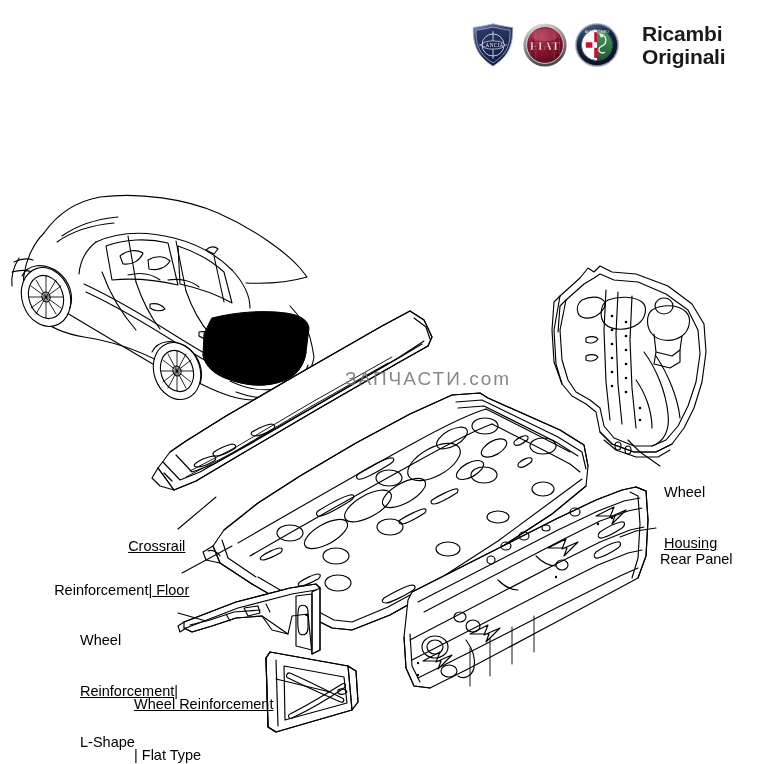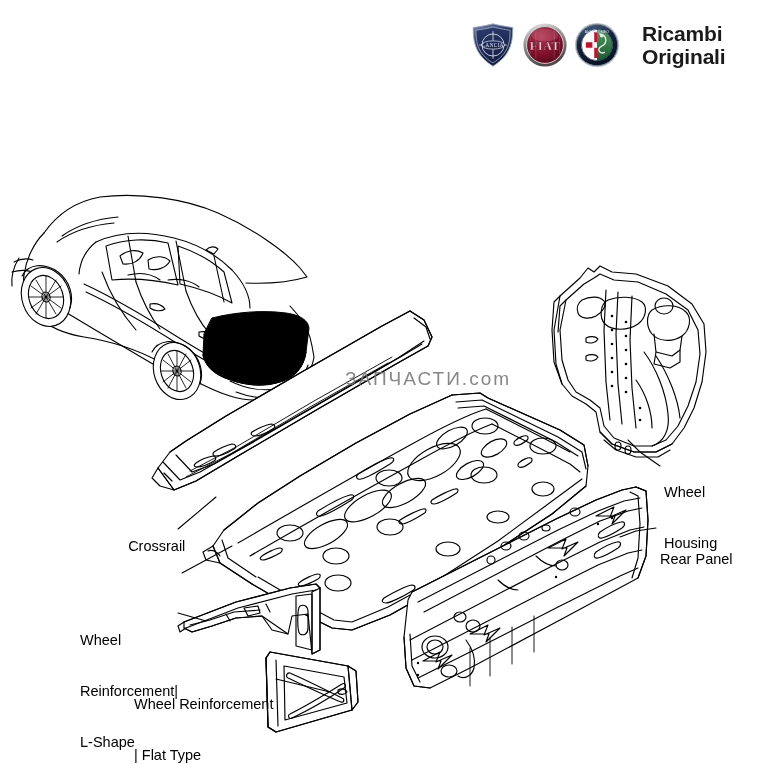--- a/index.html
+++ b/index.html
@@ -73,21 +73,21 @@
 
   
   .callout {
     position: absolute;
     font-family: "Liberation Sans", sans-serif;
     font-size: 14.5px;
     line-height: 17px;
     color: #000000;
     white-space: pre;
   }
-  .callout .u { }
+  .callout .u { text-decoration: underline; }
 
   #label-crossrail        { left: 112px; top: 521px; }
   #label-reinf-floor      { left: 38px;  top: 565px; }
   #label-side-l           { left: 80px;  top: 598px; }
   #label-side-flat        { left: 134px; top: 662px; }
   #label-wheel-housing    { left: 664px; top: 450px; }
   #label-rear-panel       { left: 660px; top: 517px; }
 </style>
 </head>
 <body>
@@ -549,20 +549,23 @@
       </g>
     </g>
   </svg>
 
   <div id="watermark">ЗАПЧАСТИ.com</div>
 
   <div class="callout" id="label-crossrail">
     <span class="u">Crossrail</span>
   </div>
 
+  <div class="callout" id="label-reinf-floor">
+    <span>Reinforcement|</span><span class="u"> Floor</span>
+  </div>
 
   <div class="callout" id="label-side-l">
     <div>Wheel</div>
     <div class="u">Reinforcement|</div>
     <div>L-Shape</div>
   </div>
 
   <div class="callout" id="label-side-flat">
     <div class="u">Wheel Reinforcement</div>
     <div>| Flat Type</div>

